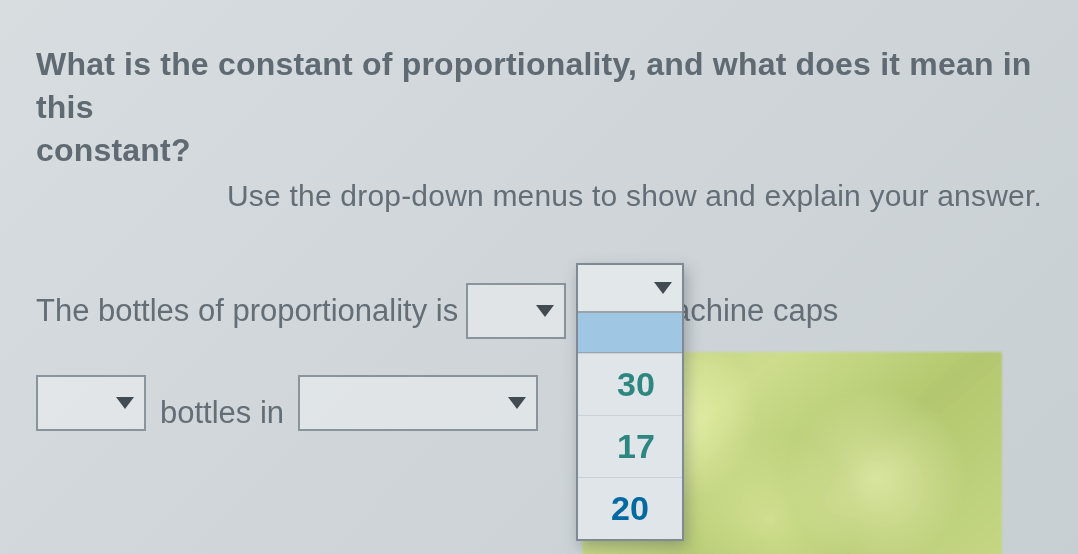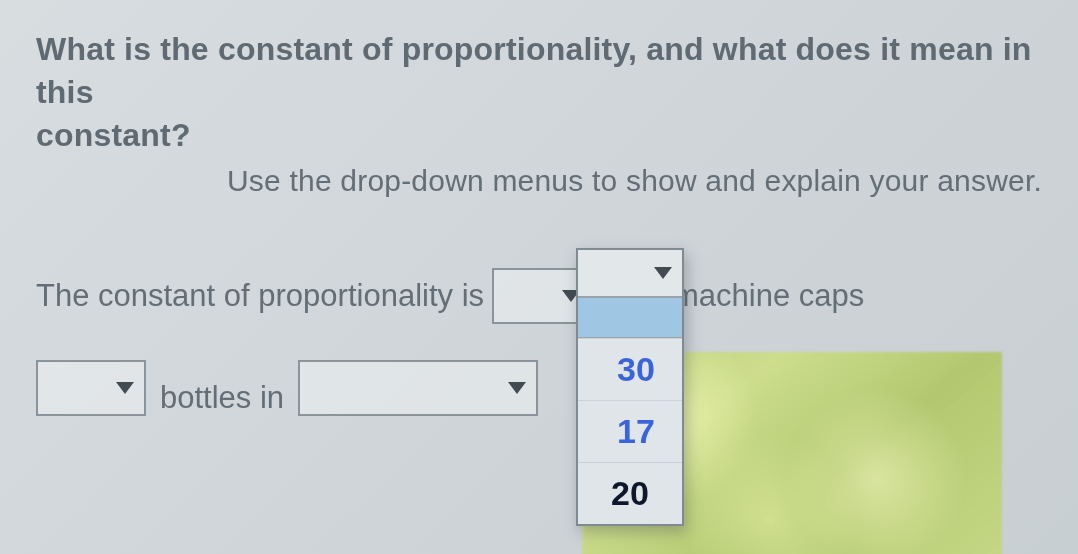--- a/index.html
+++ b/index.html
@@ -5,21 +5,21 @@
   * { box-sizing: border-box; margin: 0; padding: 0; }
   html, body { width: 1078px; height: 554px; overflow: hidden; }
   body {
     font-family: Arial, Helvetica, sans-serif;
     background: linear-gradient(135deg, #d8dde0 0%, #cfd5d9 50%, #c8cfd3 100%);
     color: #5a6168;
     padding: 28px 36px;
     position: relative;
     filter: blur(0.6px);
   }
-  .question-block { margin-bottom: 48px; }
+  .question-block { margin-bottom: 48px; margin-top: 15px; }
   .q-line1, .q-line2 {
     font-size: 32px;
     font-weight: 700;
     color: #606a72;
     line-height: 1.35;
     letter-spacing: 0.2px;
   }
   .instr {
     font-size: 30px;
     font-weight: 400;
@@ -90,24 +90,24 @@
     background: #9fc6e2;
     border-bottom: 1px solid #9aa3aa;
   }
   .lb-item {
     height: 62px;
     display: flex;
     align-items: center;
     justify-content: center;
     font-size: 34px;
     font-weight: 700;
-    color: #0f172a;
+    color: #0369a1;
     border-top: 1px solid rgba(150,160,170,0.3);
   }
-  .lb-item.dim { color: #1d4ed8; opacity: 0.85; padding-left: 12px; }
+  .lb-item.dim { color: #0f766e; opacity: 0.85; padding-left: 12px; }
   
   .green-area {
     position: absolute;
     left: 582px;
     top: 352px;
     width: 420px;
     height: 210px;
     background:
       radial-gradient(circle at 20% 30%, rgba(255,255,200,0.5) 0%, transparent 25%),
       radial-gradient(circle at 70% 60%, rgba(255,255,210,0.45) 0%, transparent 28%),
@@ -122,21 +122,21 @@
 
 <div class="question-block">
   <div class="q-line1">What is the constant of proportionality, and what does it mean in this</div>
   <div class="q-line2">constant?</div>
   <div class="instr">Use the drop-down menus to show and explain your answer.</div>
 </div>
 
 <div class="answer-area">
 
   <div class="line1">
-    <span>The constant of proportionality is</span>
+    <span>The bottles of proportionality is</span>
     <span class="dropdown dd-small">
       <span class="chevron"></span>
     </span>
     <span class="after-text">; the machine caps</span>
   </div>
 
   <div class="line2">
     <span class="dropdown dd-small2">
       <span class="chevron"></span>
     </span>

